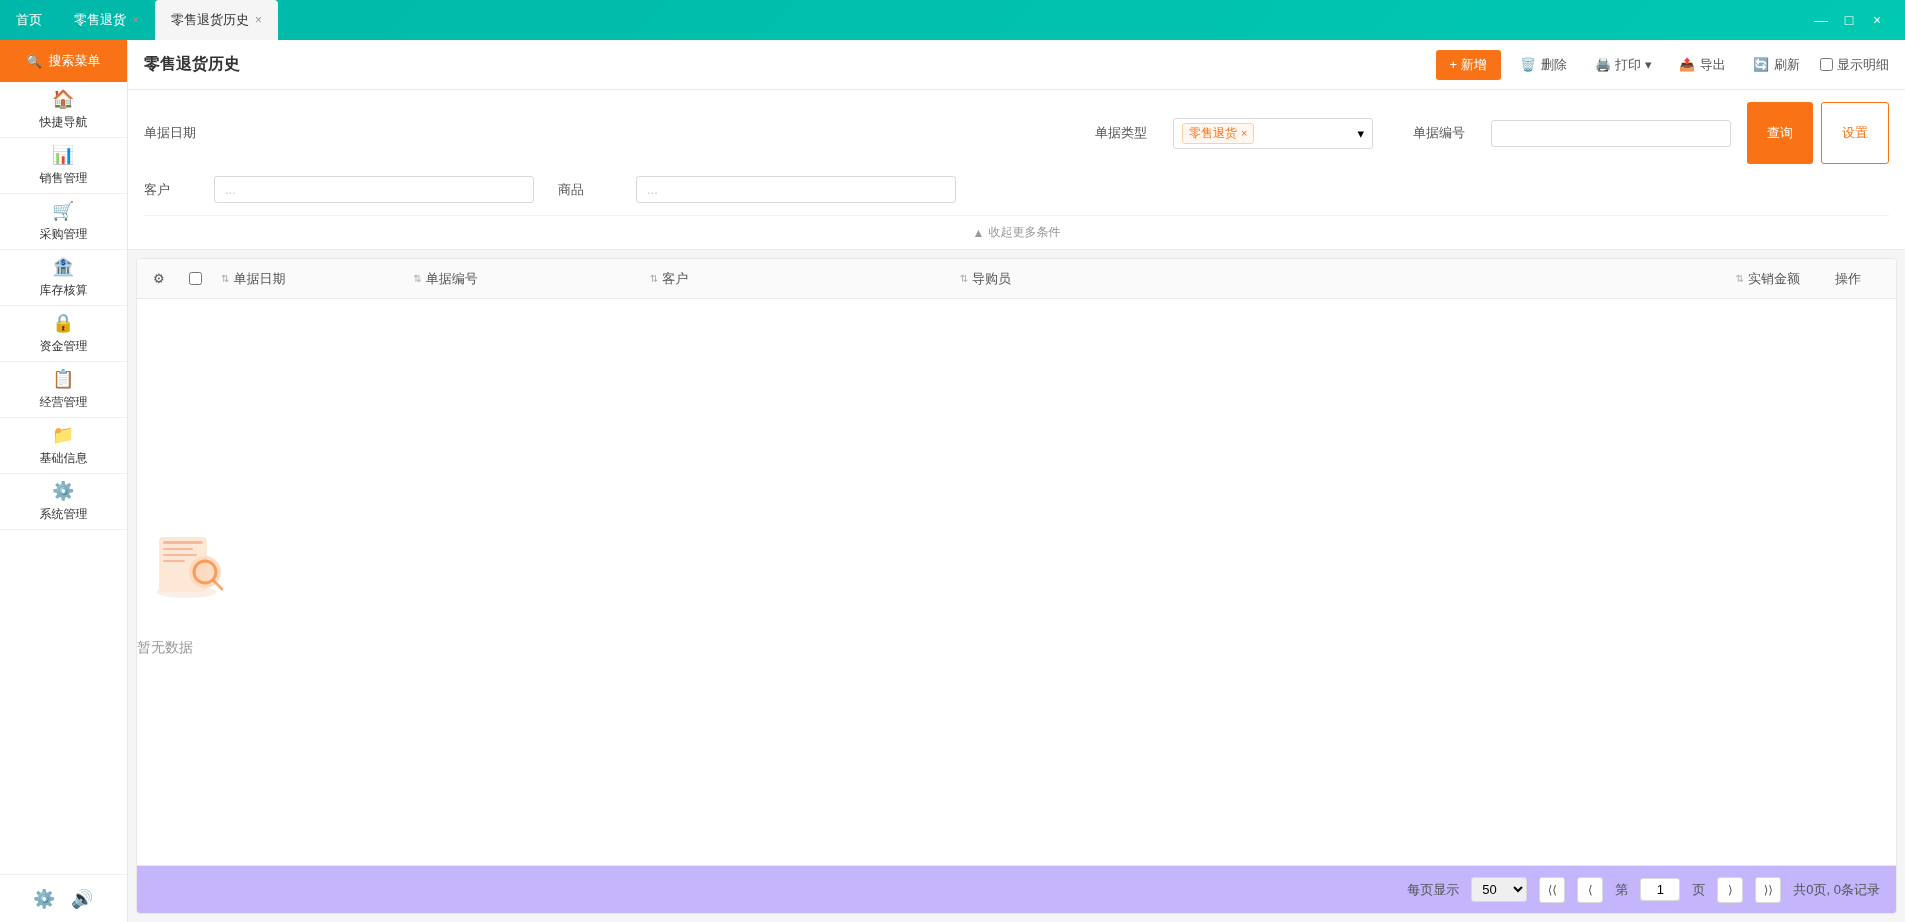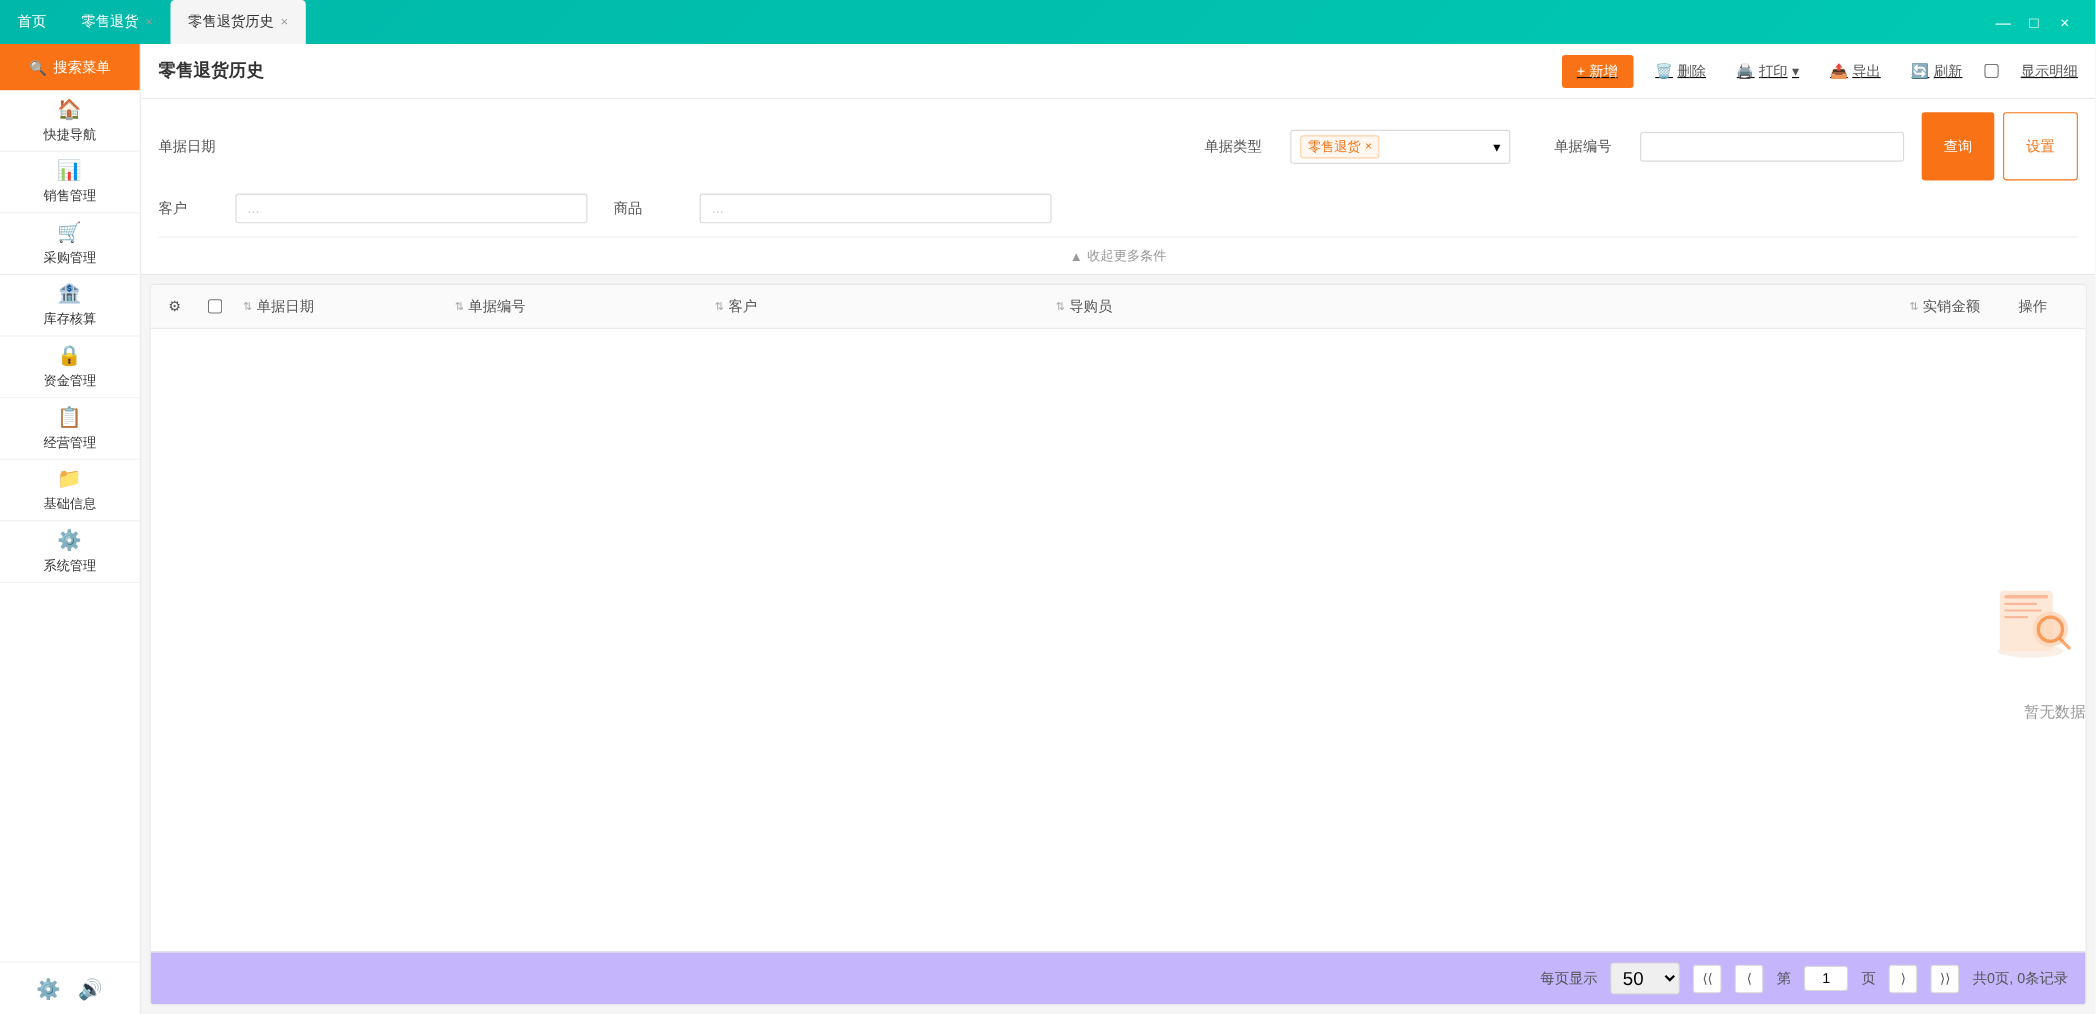--- a/index.html
+++ b/index.html
@@ -126,21 +126,20 @@
     .page-title {
       font-size: 16px;
       font-weight: bold;
       color: #333;
       flex: 1;
     }
     .header-actions {
       display: flex;
       align-items: center;
       gap: 12px;
-      text-decoration: underline;
     }
     .action-btn {
       display: flex;
       align-items: center;
       gap: 4px;
       font-size: 13px;
       color: #555;
       cursor: pointer;
       padding: 4px 8px;
       border-radius: 3px;
@@ -159,21 +158,21 @@
       color: #f97316;
       border: 1px solid #f97316;
       padding: 6px 14px;
       border-radius: 3px;
       font-size: 13px;
       cursor: pointer;
     }
     .display-checkbox {
       display: flex;
       align-items: center;
-      gap: 20px;
+      gap: 4px;
       font-size: 13px;
       color: #555;
     }
     .display-checkbox input { cursor: pointer; }
 
     
     .filter-area {
       background: #fff;
       padding: 12px 16px 0;
       border-bottom: 1px solid #e8e8e8;
@@ -302,21 +301,21 @@
     .th-guide { flex: 1.5; }
     .th-spacer { flex: 3; }
     .th-amount { flex: 1; justify-content: flex-end; }
     .th-action { width: 80px; justify-content: center; }
 
     
     .empty-state {
       flex: 1;
       display: flex;
       flex-direction: column;
-      align-items: flex-end;
+      align-items: flex-start;
       justify-content: center;
       gap: 32px;
     }
     .empty-icon {
       width: 100px;
       height: 100px;
     }
     .empty-text {
       font-size: 14px;
       color: #999;
@@ -333,21 +332,21 @@
       padding: 0 16px;
       gap: 12px;
       font-size: 13px;
       color: #555;
       flex-shrink: 0;
     }
     .page-size-select {
       border: 1px solid #d9d9d9;
       border-radius: 3px;
       padding: 3px 6px;
-      font-size: 17px;
+      font-size: 13px;
       cursor: pointer;
     }
     .page-nav-btn {
       width: 26px;
       height: 26px;
       border: 1px solid #d9d9d9;
       border-radius: 3px;
       display: flex;
       align-items: center;
       justify-content: center;

